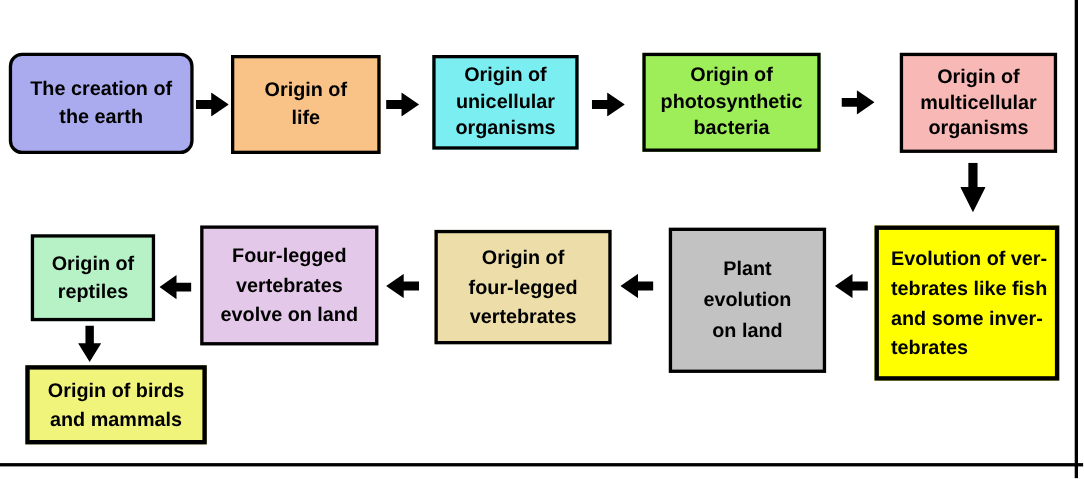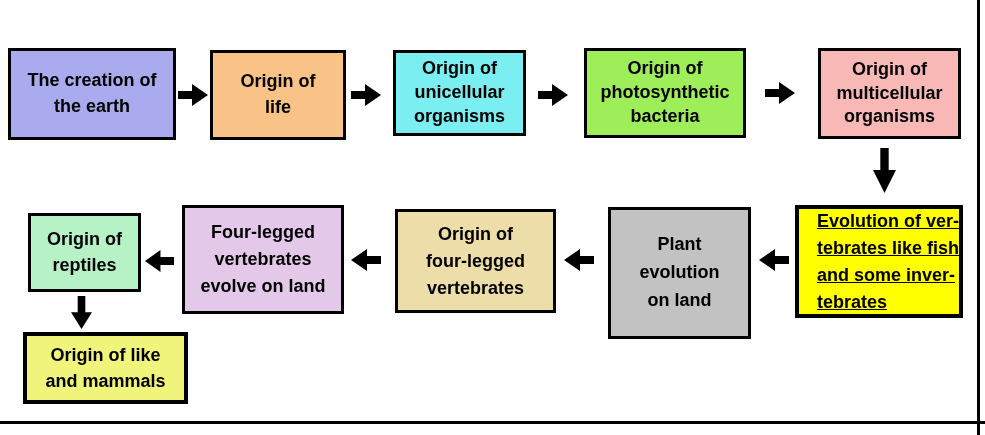--- a/index.html
+++ b/index.html
@@ -30,28 +30,28 @@
     display: flex;
     align-items: center;
     justify-content: center;
     text-align: center;
     font-weight: bold;
     font-size: 18px;
     line-height: 1.42;
     color: #000;
   }
   .box .lbl { white-space: pre-line; }
-  .b0  { left: 8px;   top: 48px;  width: 168px; height: 92px; }
+  .b0  { left: 8px;   top: 48px;  width: 168px; height: 92px; border-radius: 12px; }
   .b1  { left: 210px; top: 50px;  width: 136px; height: 90px; }
   .b2  { left: 393px; top: 50px;  width: 133px; height: 86px; line-height: 1.32; }
   .b3  { left: 584px; top: 48px;  width: 162px; height: 90px; line-height: 1.32; }
   .b4  { left: 818px; top: 48px;  width: 143px; height: 91px; line-height: 1.32; }
-  .b5  { left: 795px; top: 205px; width: 168px; height: 113px;
-         justify-content: flex-end; text-align: left; padding-left: 4px;
-         border-width: 4px; line-height: 1.5; text-decoration: underline; }
+  .b5  { left: 795px; top: 205px; width: 168px; height: 141px;
+         justify-content: center; text-align: left; padding-left: 4px;
+         border-width: 4px; line-height: 1.5; }
   .b6  { left: 608px; top: 207px; width: 143px; height: 132px; line-height: 1.55; }
   .b7  { left: 395px; top: 209px; width: 161px; height: 104px; line-height: 1.5; }
   .b8  { left: 182px; top: 205px; width: 162px; height: 109px; line-height: 1.5; }
   .b9  { left: 28px;  top: 213px; width: 113px; height: 79px;  line-height: 1.4; }
   .b10 { left: 23px;  top: 332px; width: 165px; height: 72px;  border-width: 4px; line-height: 1.45; }
   
   .arrow { position: absolute; color: #000; }
   .arrow svg { display: block; width: 100%; height: 100%; }
   .ar0 { left: 178px; top: 84px;  width: 30px; height: 22px; }
   .ar1 { left: 351px; top: 84px;  width: 30px; height: 22px; }
@@ -181,20 +181,20 @@
 reptiles</span>
   </div>
 
   <div class="arrow ad1" style="color: rgb(0, 0, 0);">
     <svg viewBox="0 0 22 45" preserveAspectRatio="none">
         <polygon fill="currentColor" points="7,0 7,22 0,22 11,45 22,22 15,22 15,0"></polygon>
       </svg>
   </div>
 
   <div class="box b10" style="background-color: rgb(241, 244, 123);">
-    <span class="lbl">Origin of like
+    <span class="lbl">Origin of birds
 and mammals</span>
   </div>
 
   <div class="frame-right" style="background-color: rgb(0, 0, 0);"></div>
   <div class="frame-bottom" style="background-color: rgb(0, 0, 0);"></div>
 
 </div>
 
 </body></html>

